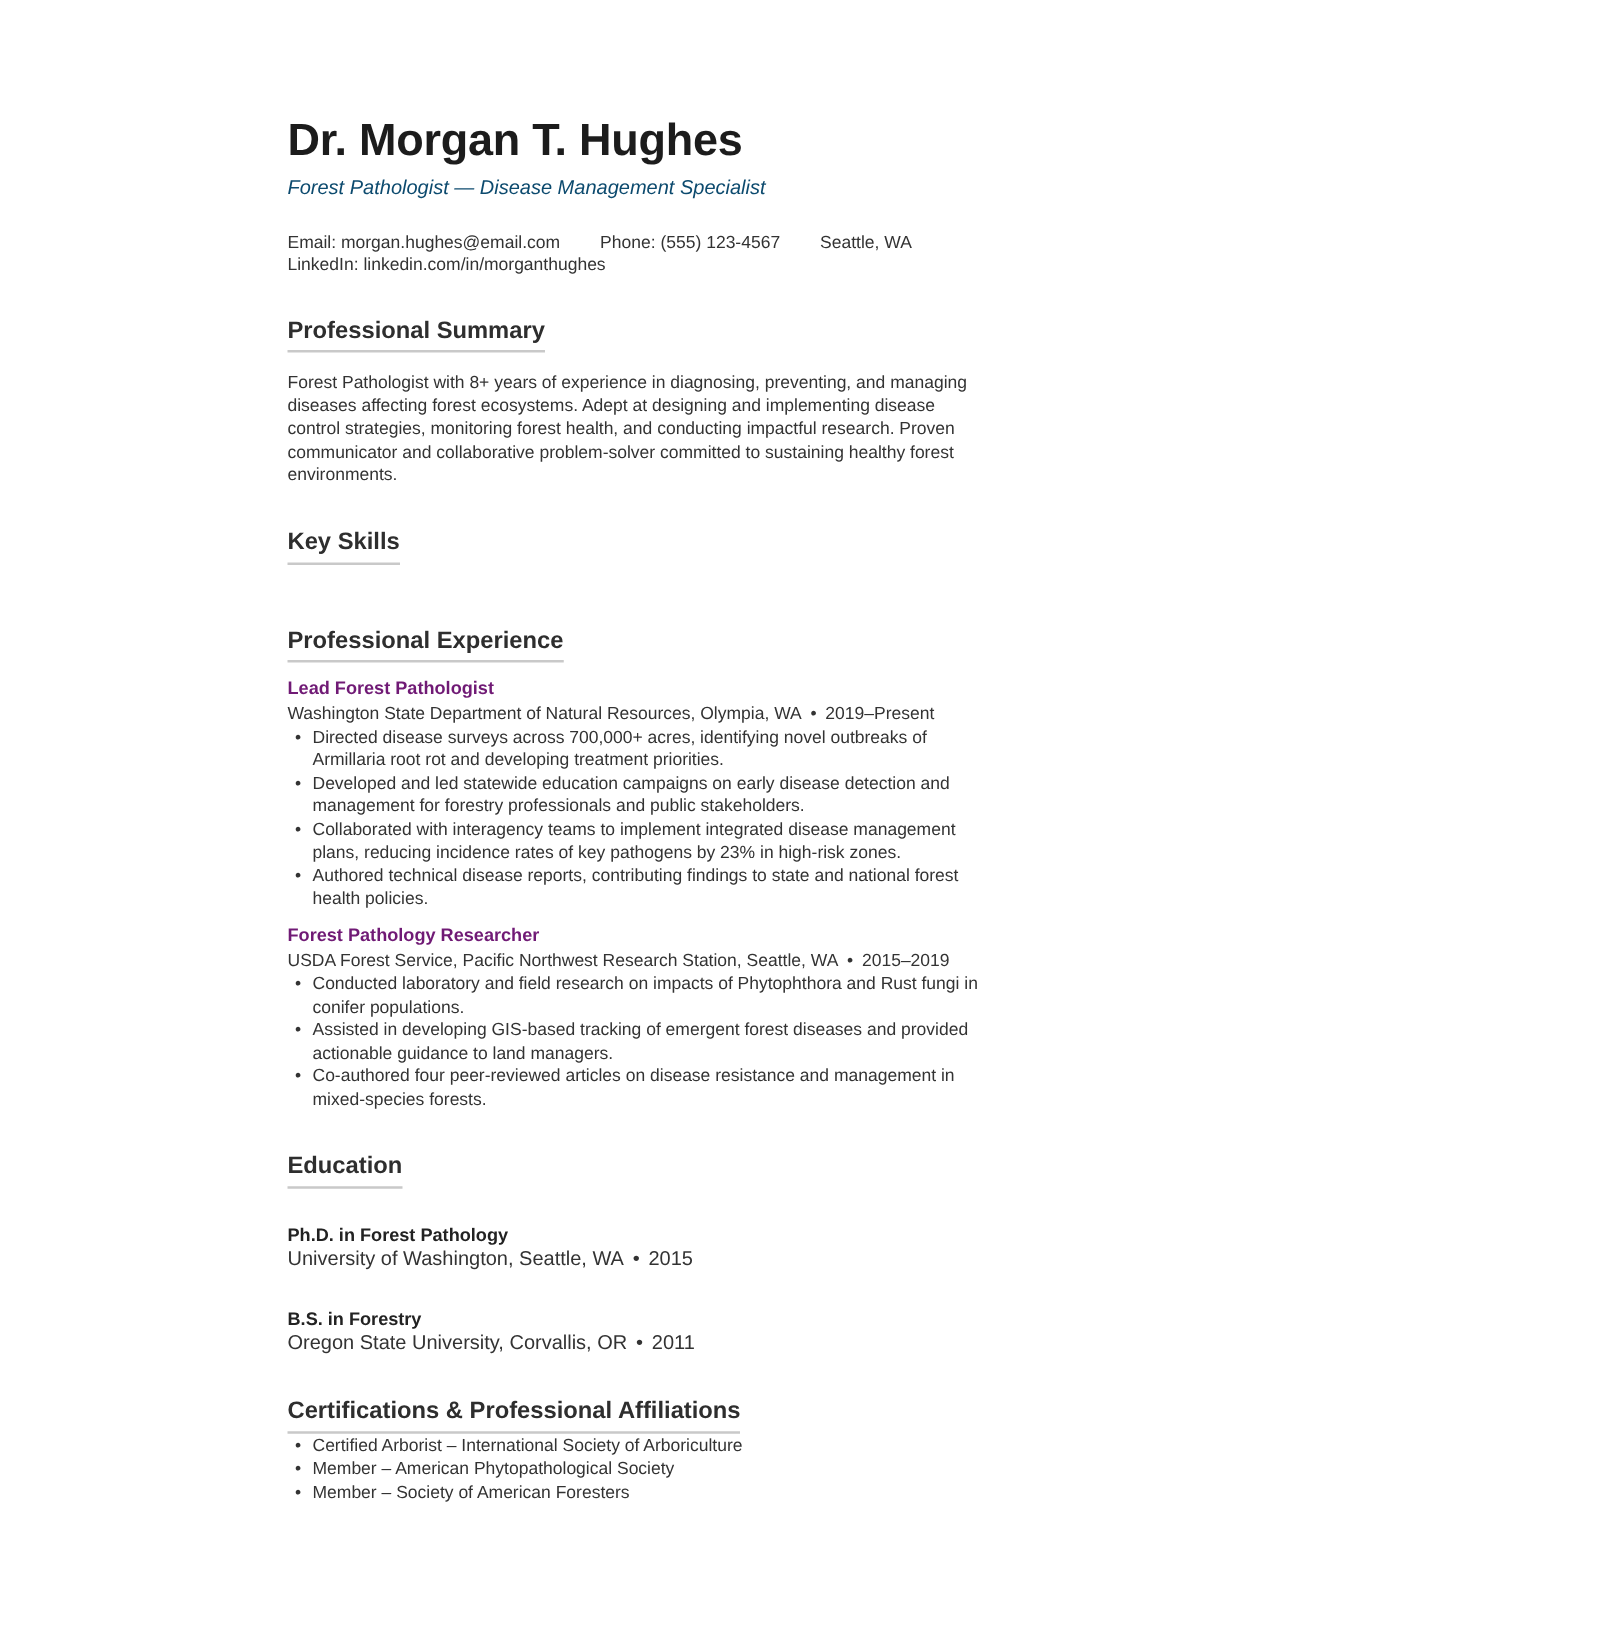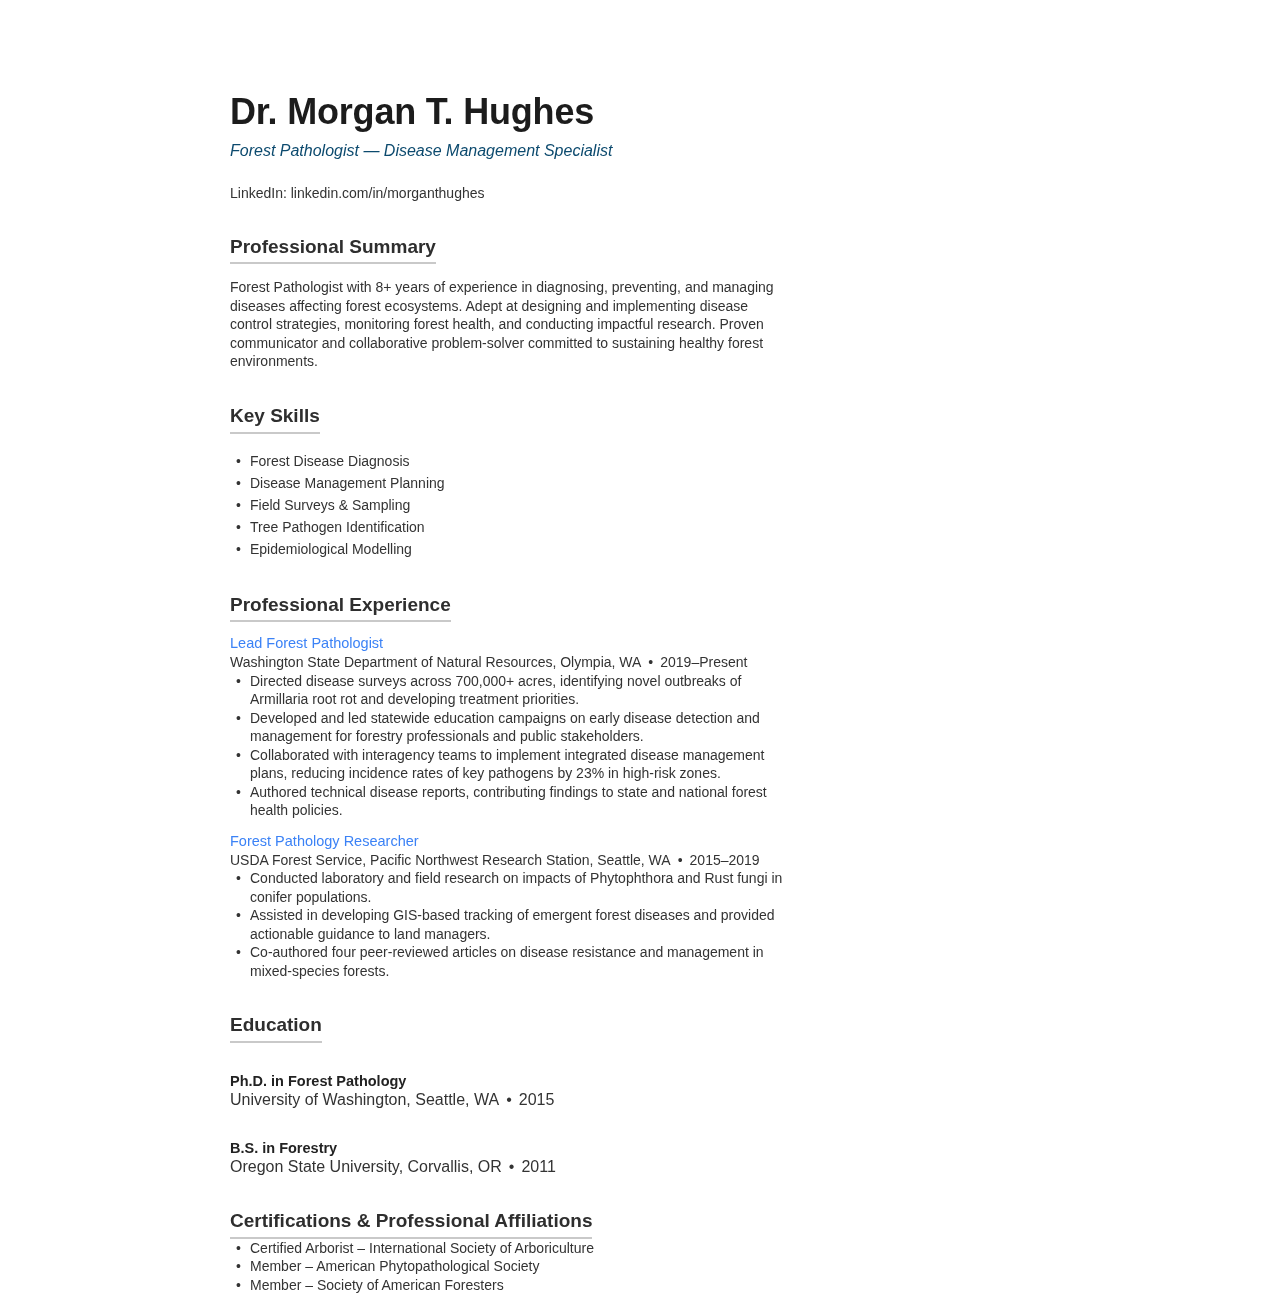--- a/index.html
+++ b/index.html
@@ -81,22 +81,22 @@
   
   .skills-columns { display: flex; margin-top: 16px; }
   .skills-columns ul { width: 50%; }
   .skills-columns li { line-height: 22px; }
 
   
   .job { margin-top: 12px; }
   .job:first-of-type { margin-top: 11px; }
   .job-title {
     font-size: 14.5px;
-    font-weight: normal;
-    color: #3b82f6;
+    font-weight: bold;
+    color: #701a75;
     line-height: 19px;
   }
   .job-meta {
     font-size: 14px;
     line-height: 18.5px;
     color: #333333;
   }
   .meta-sep { margin: 0 7px; }
   .job-bullets { margin-top: 1px; }
   .job-bullets li { line-height: 18.5px; }
@@ -121,43 +121,41 @@
 </style>
 </head>
 <body>
 
 <div class="page">
 
   <header>
     <h1 class="name">Dr. Morgan T. Hughes</h1>
     <div class="subtitle">Forest Pathologist — Disease Management Specialist</div>
     <div class="contact">
+      <div class="contact-row1">
+        <span>Email: morgan.hughes@email.com</span>
+        <span>Phone: (555) 123-4567</span>
+        <span>Seattle, WA</span>
+      </div>
       <div class="contact-row2">LinkedIn: linkedin.com/in/morganthughes</div>
     </div>
   </header>
 
   <section class="section">
     <div class="section-heading-wrap">
       <h2 class="section-heading">Professional Summary</h2>
     </div>
     <p class="summary-text">Forest Pathologist with 8+ years of experience in diagnosing, preventing, and managing diseases affecting forest ecosystems. Adept at designing and implementing disease control strategies, monitoring forest health, and conducting impactful research. Proven communicator and collaborative problem-solver committed to sustaining healthy forest environments.</p>
   </section>
 
   <section class="section">
     <div class="section-heading-wrap">
       <h2 class="section-heading">Key Skills</h2>
     </div>
     <div class="skills-columns">
-      <ul class="dotlist">
-        <li>Forest Disease Diagnosis</li>
-        <li>Disease Management Planning</li>
-        <li>Field Surveys &amp; Sampling</li>
-        <li>Tree Pathogen Identification</li>
-        <li>Epidemiological Modelling</li>
-      </ul>
     </div>
   </section>
 
   <section class="section">
     <div class="section-heading-wrap">
       <h2 class="section-heading">Professional Experience</h2>
     </div>
 
     <div class="job">
       <div class="job-title">Lead Forest Pathologist</div>

